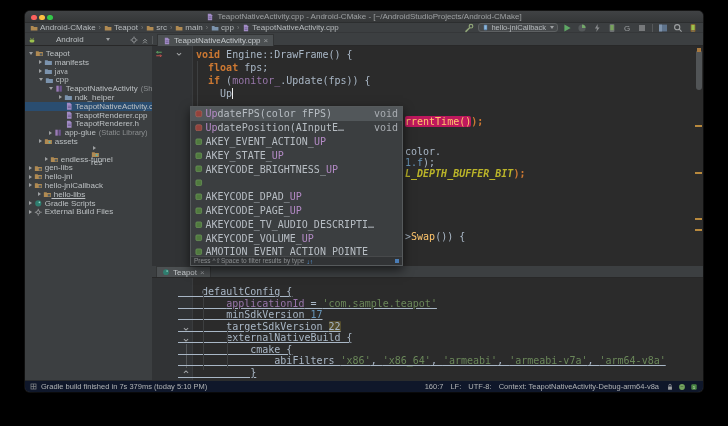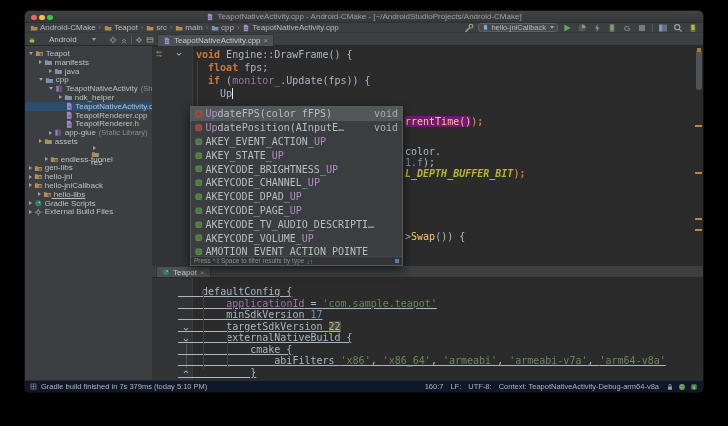--- a/index.html
+++ b/index.html
@@ -21,21 +21,21 @@
   .crumb{display:flex;align-items:center;gap:2px;}
   .crumb-sep{color:#7a7d7f;font-size:7px;padding:0 1px;}
   .nav-right{margin-left:auto;display:flex;align-items:center;gap:4px;}
   .runbox{display:flex;align-items:center;gap:2px;border:1px solid #5d6062;background:#46494b;
     border-radius:3px;height:9px;padding:0 3px;font-size:7.5px;color:#b7bbbe;white-space:nowrap;}
   .tb-icons{display:flex;align-items:center;gap:5px;}
   .tb-sep{width:1px;height:8px;background:#55585a;}
   
   .row2{position:absolute;left:0;top:22px;right:0;height:13px;background:#3c3f41;border-bottom:1px solid #282828;}
   .proj-header{position:absolute;left:0;top:0;width:127px;height:13px;display:flex;align-items:center;
-    padding:0 3px;font-size:8px;color:#bcc0c3;gap:13px;}
+    padding:0 3px;font-size:8px;color:#bcc0c3;gap:20px;}
   .ph-icons{margin-left:auto;display:flex;align-items:center;gap:3px;}
   .tabstrip{position:absolute;left:127px;top:0;right:0;height:13px;display:flex;align-items:flex-end;}
   .tab{display:flex;align-items:center;gap:3px;background:#4c5052;height:12px;padding:0 5px;margin-left:5px;
     font-size:8px;color:#c3c7ca;border:1px solid #323435;border-bottom:none;white-space:nowrap;}
   .tab .close{color:#9a9da0;font-size:8px;}
   
   .tree{position:absolute;left:0;top:35px;width:127px;bottom:12px;background:#3c3f41;overflow:hidden;}
   .trow{position:relative;height:8.8px;display:flex;align-items:center;font-size:8px;color:#bcc0c3;white-space:nowrap;}
   .trow.sel{background:#2a4d70;}
   .tnote{color:#8b8e90;margin-left:3px;font-size:7.5px;}
@@ -49,21 +49,21 @@
   .code-line{position:absolute;left:44px;font-family:"DejaVu Sans Mono",monospace;font-size:10px;
     line-height:13px;white-space:pre;color:#a9b7c6;}
   .frag{position:absolute;font-family:"DejaVu Sans Mono",monospace;font-size:10px;white-space:pre;color:#a9b7c6;}
   .tk-kw{color:#cc7832;font-weight:bold;}
   .tk-p{color:#a9b7c6;}
   .tk-member{color:#9876aa;}
   .tk-str{color:#6a8759;}
   .tk-num{color:#6897bb;}
   .tk-fn{color:#ffc66d;}
   .tk-macro{color:#bbb529;font-weight:bold;font-style:italic;}
-  .tk-hl{background:#701a75;border-radius:2px;color:#ffc66d;}
+  .tk-hl{background:#be185d;border-radius:2px;color:#ffc66d;}
   .tk-n22{background:#544d2d;border-radius:1px;}
   .caret{position:absolute;width:1px;height:11px;background:#efefef;}
   .iguide{position:absolute;width:1px;background:#3d3f40;}
   .scroll-thumb{position:absolute;right:1px;width:6px;border-radius:3px;background:#585c5e;opacity:.85;}
   .stripe-mark{position:absolute;right:1px;width:7px;height:2px;background:#b8893d;}
   
   .popup{position:absolute;left:165px;top:95px;width:213px;height:160px;background:#3b3e40;
     border:1px solid #565a5c;box-shadow:0 4px 10px rgba(0,0,0,.6);z-index:20;overflow:hidden;}
   .prow{height:13.8px;display:flex;align-items:center;gap:3px;padding:0 4px;
     font-family:"DejaVu Sans Mono",monospace;font-size:10px;color:#b7bdc3;white-space:nowrap;}
@@ -326,21 +326,21 @@
       </div>
       <div class="trow" style="top: 11.8px; position: absolute; left: 0px; right: 0px; padding-left: 14px;">
         <span class="arr col"></span>
         <span class="ic" style="width: 8.5px; height: 8.5px;">
           <svg viewBox="0 0 10 10">
             <path d="M1 2.6h3l1 1h4.3v4.6H1z" fill="#7b93ad"></path>
           </svg>
         </span>
         <span>&nbsp;manifests</span>
       </div>
-      <div class="trow" style="top: 20.6px; position: absolute; left: 0px; right: 0px; padding-left: 24px;">
+      <div class="trow" style="top: 20.6px; position: absolute; left: 0px; right: 0px; padding-left: 14px; font-family: Liberation Serif, serif;">
         <span class="arr col"></span>
         <span class="ic" style="width: 8.5px; height: 8.5px;">
           <svg viewBox="0 0 10 10">
             <path d="M1 2.6h3l1 1h4.3v4.6H1z" fill="#7b93ad"></path>
           </svg>
         </span>
         <span>&nbsp;java</span>
       </div>
       <div class="trow" style="top: 29.4px; position: absolute; left: 0px; right: 0px; padding-left: 14px;">
         <span class="arr exp"></span>
@@ -599,21 +599,20 @@
             </svg>
           </span>
           <span><span>AKEYCODE_BRIGHTNESS_</span><span class="match">UP</span></span>
         </div>
         <div class="prow">
           <span class="ic" style="width: 7.5px; height: 7.5px;">
             <svg viewBox="0 0 10 10">
               <rect x="1.2" y="1.2" width="7.6" height="7.6" rx="1.4" fill="#50793f" stroke="#76a45f" stroke-width=".8"></rect>
             </svg>
           </span>
-          <span><span>AKEYCODE_CHANNEL_</span><span class="match">UP</span></span>
         </div>
         <div class="prow">
           <span class="ic" style="width: 7.5px; height: 7.5px;">
             <svg viewBox="0 0 10 10">
               <rect x="1.2" y="1.2" width="7.6" height="7.6" rx="1.4" fill="#50793f" stroke="#76a45f" stroke-width=".8"></rect>
             </svg>
           </span>
           <span><span>AKEYCODE_DPAD_</span><span class="match">UP</span></span>
         </div>
         <div class="prow">

